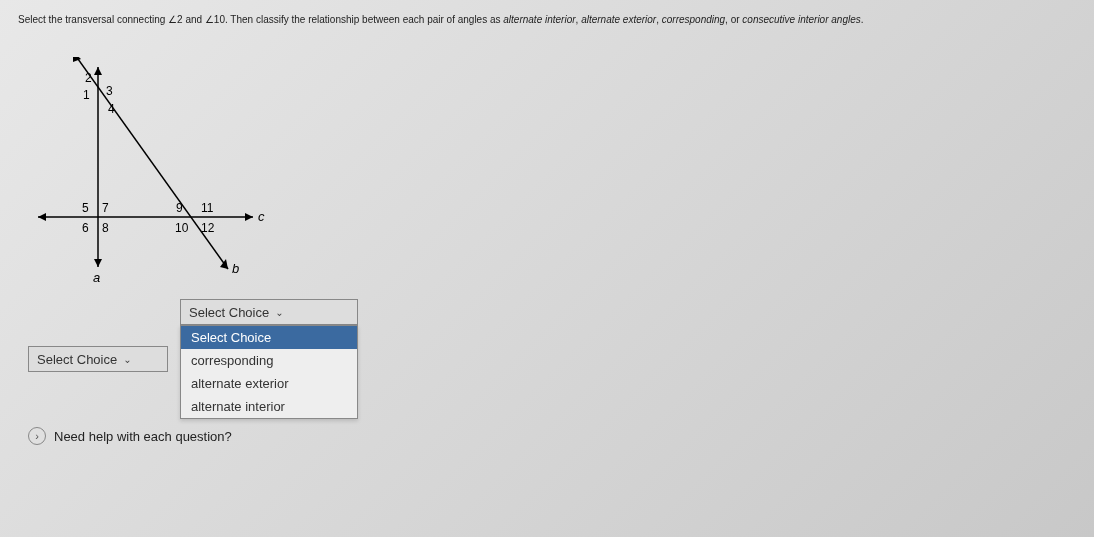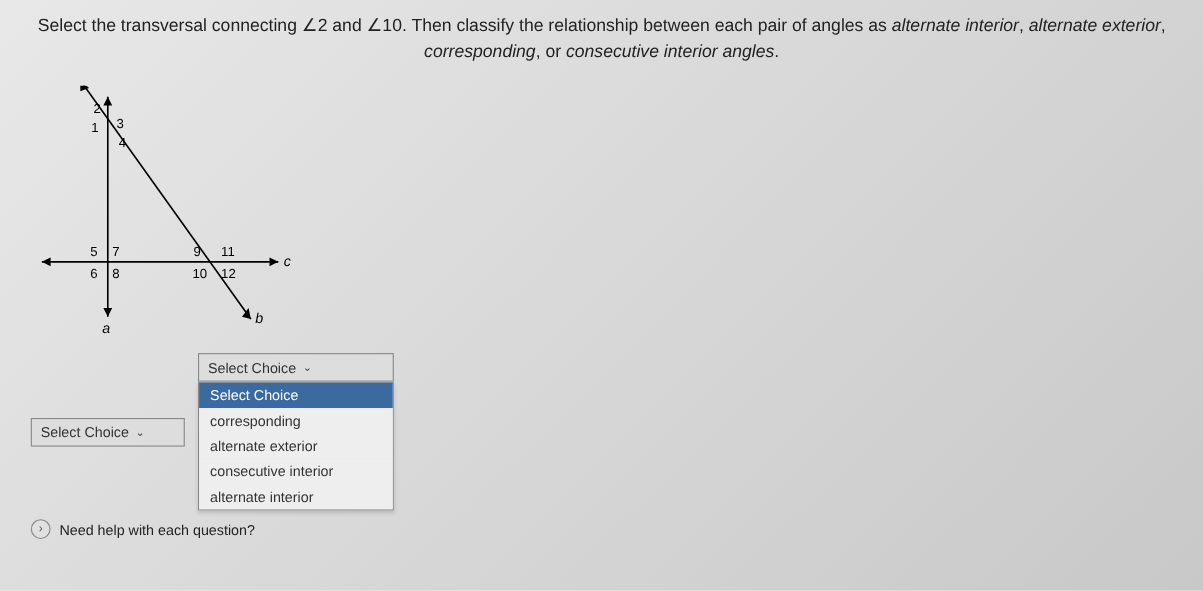--- a/index.html
+++ b/index.html
@@ -6,24 +6,23 @@
   body {
     width: 1094px;
     height: 537px;
     background: linear-gradient(135deg, #e8e8e8 0%, #d8d8d8 50%, #c8c8c8 100%);
     font-family: Arial, Helvetica, sans-serif;
     color: #222;
     padding: 12px 18px;
     overflow: hidden;
   }
   .question {
-    font-size: 16px;
+    font-size: 10px;
     line-height: 1.5;
-    margin-bottom: 18px;
-    text-align: center;
+    margin-bottom: 30px;
   }
   .question .italic { font-style: italic; }
   .diagram {
     margin-left: 10px;
     margin-top: 6px;
   }
   .controls-row {
     display: flex;
     gap: 12px;
     margin-left: 10px;
@@ -129,21 +128,20 @@
 
   <div class="select-wrap">
     <div class="select-box" style="width:178px;">
       <span>Select Choice</span>
       <span class="chev">⌄</span>
     </div>
     <div class="dropdown">
       <div class="opt hl">Select Choice</div>
       <div class="opt">corresponding</div>
       <div class="opt">alternate exterior</div>
-      <div class="opt">consecutive interior</div>
       <div class="opt">alternate interior</div>
     </div>
   </div>
 </div>
 
 <div class="help-row">
   <span class="help-icon">›</span>
   <span>Need help with each question?</span>
 </div>
 

